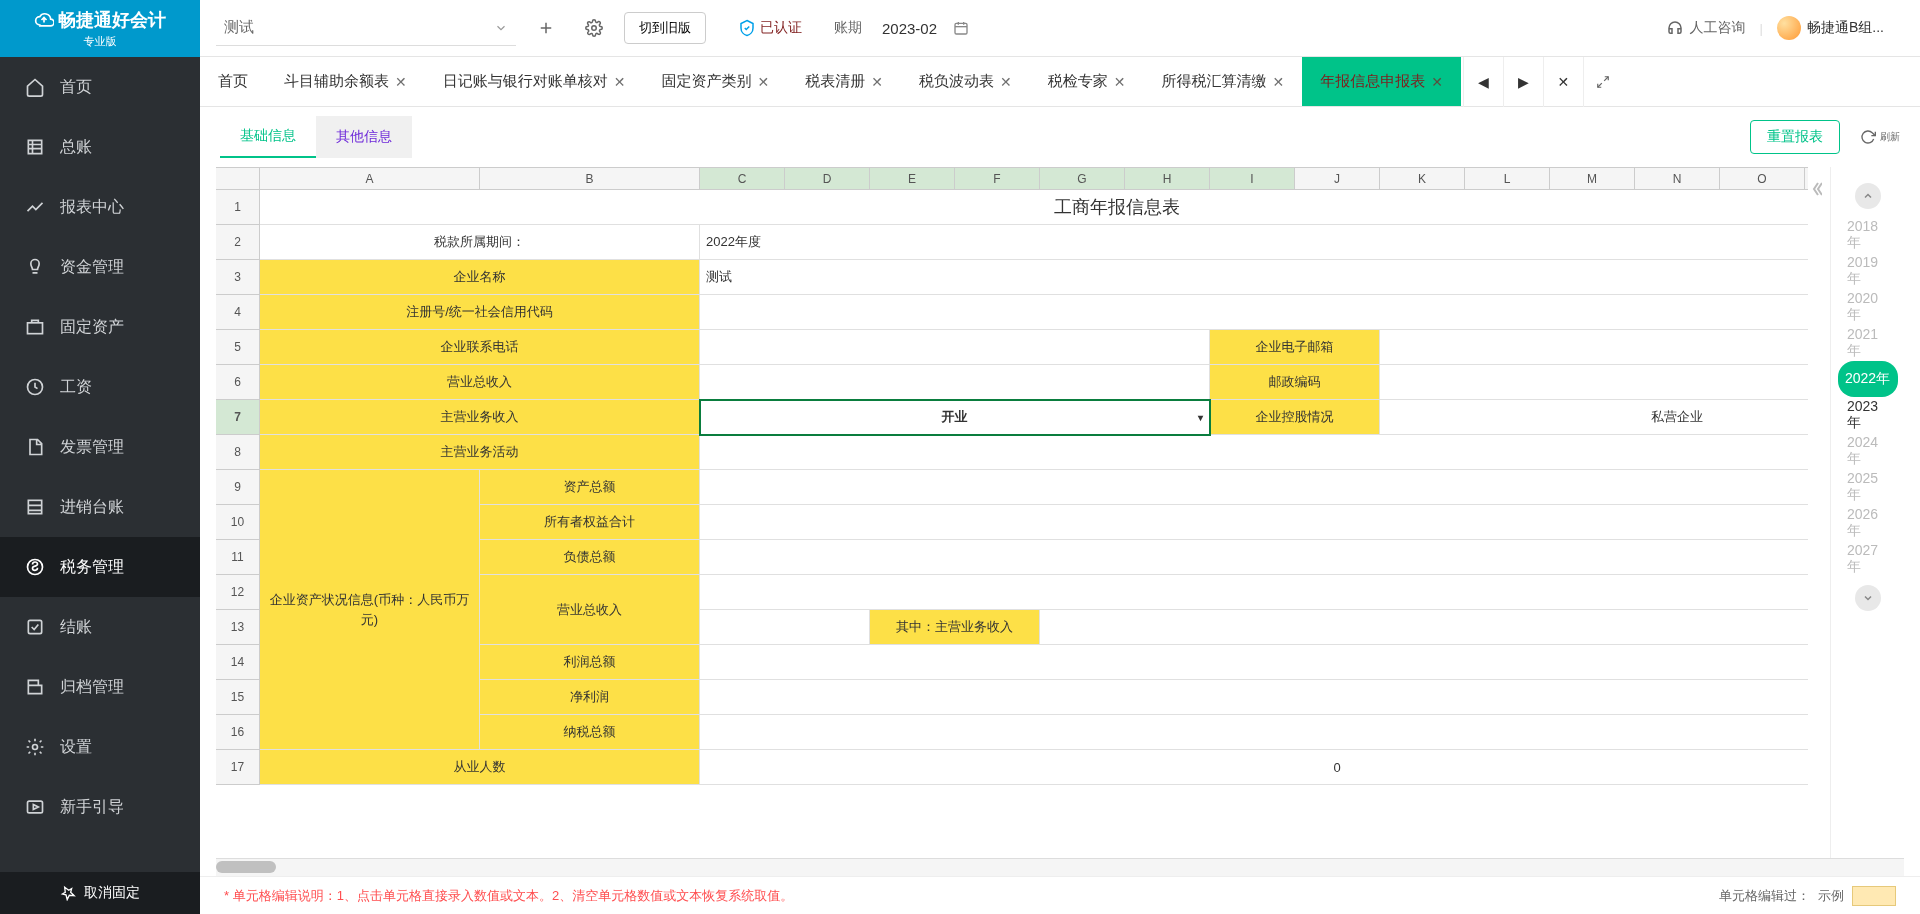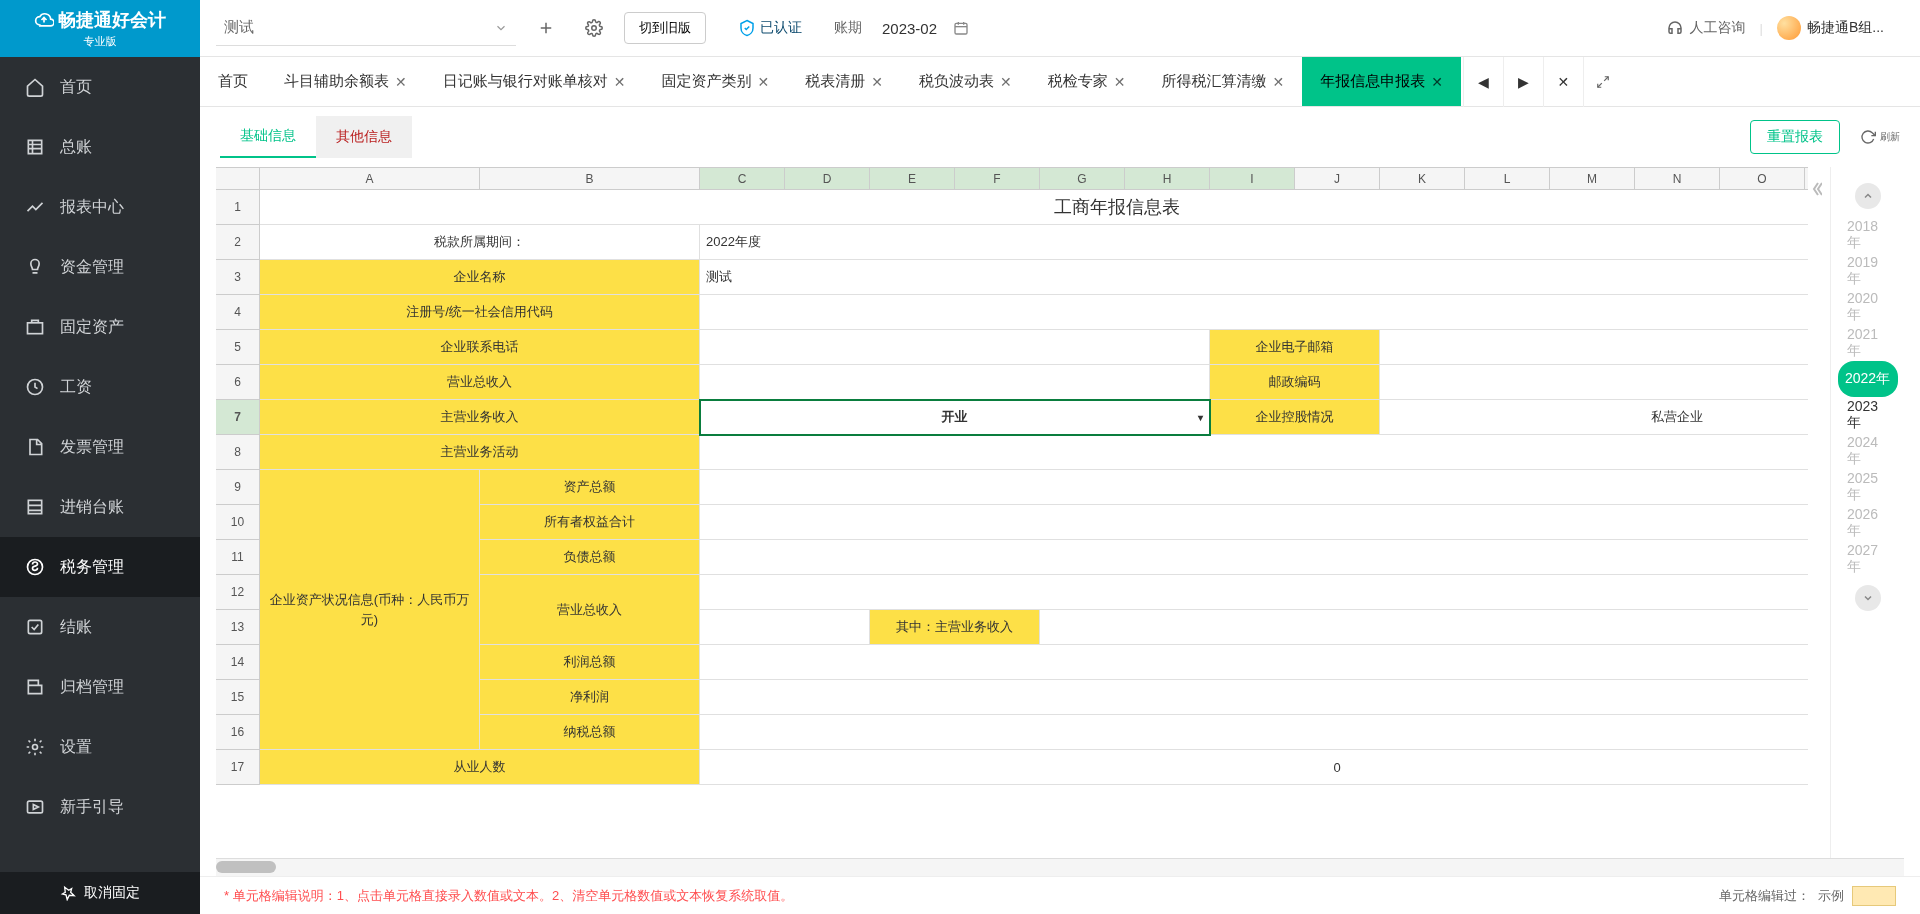--- a/index.html
+++ b/index.html
@@ -7,50 +7,50 @@
 
 
 .header { height: 57px; display: flex; align-items: center; border-bottom: 1px solid #e5e5e5; background: #fff; }
 .logo-area { width: 200px; height: 57px; background: #0099cc; display: flex; flex-direction: column; align-items: center; justify-content: center; color: #fff; }
 .logo-main { font-size: 18px; font-weight: bold; display: flex; align-items: center; gap: 4px; }
 .logo-sub { font-size: 11px; margin-top: 2px; }
 .header-content { flex: 1; display: flex; align-items: center; padding: 0 16px; gap: 12px; }
 .company-select { width: 300px; height: 36px; border: none; border-bottom: 1px solid #ddd; display: flex; align-items: center; justify-content: space-between; padding: 0 8px; color: #666; font-size: 15px;}
 .icon-btn { width: 36px; height: 36px; display: flex; align-items: center; justify-content: center; color: #666; cursor: pointer; font-size: 18px; }
 .old-ver-btn { height: 32px; padding: 0 14px; border: 1px solid #ccc; border-radius: 4px; background: #fff; cursor: pointer; font-size: 13px; }
-.verified { color: #0c4a6e; display: flex; align-items: center; gap: 4px; margin-left: 20px; font-size: 14px;}
+.verified { color: #7f1d1d; display: flex; align-items: center; gap: 4px; margin-left: 20px; font-size: 14px;}
 .period-label { color: #666; margin-left: 20px; font-size: 14px;}
 .period-val { font-size: 15px; margin-left: 8px; }
 .header-right { margin-left: auto; display: flex; align-items: center; gap: 14px; padding-right: 20px; }
 .consult { display: flex; align-items: center; gap: 6px; color: #666; font-size: 14px;}
 .user-area { display: flex; align-items: center; gap: 6px; font-size: 14px;}
 .avatar { width: 24px; height: 24px; border-radius: 50%; background: radial-gradient(circle at 30% 30%, #ffe0a0, #ff9933); }
 
 
 .sidebar { position: absolute; left: 0; top: 57px; width: 200px; bottom: 0; background: #2b2f33; color: #d0d3d6; overflow-y: auto; }
 .sidebar::-webkit-scrollbar{width:8px;} .sidebar::-webkit-scrollbar-thumb{background:#555;border-radius:4px;}
 .sidebar-item { height: 60px; display: flex; align-items: center; padding: 0 24px; gap: 14px; cursor: pointer; font-size: 16px; }
 .sidebar-item.active { background: #1a1d20; color: #fff; }
 .sidebar-icon { width: 22px; height: 22px; display: flex; align-items: center; justify-content: center; }
 .sidebar-footer { position: absolute; bottom: 0; left: 0; right: 0; height: 42px; background: #1a1d20; display: flex; align-items: center; justify-content: center; gap: 8px; color: #fff; font-size: 14px; }
 
 
 .tabs-row { position: absolute; left: 200px; top: 57px; right: 0; height: 50px; display: flex; align-items: stretch; border-bottom: 1px solid #e5e5e5; background: #fff; }
 .tab { padding: 0 18px; display: flex; align-items: center; gap: 6px; cursor: pointer; font-size: 15px; color: #333; white-space: nowrap;}
-.tab.active { background: #00c389; color: #000000; }
+.tab.active { background: #00c389; color: #7f1d1d; }
 .tab .close { font-size: 14px; opacity: 0.7; }
 .tabs-ctrl { display: flex; align-items: center; margin-left: 2px; }
 .tabs-ctrl .ctrl { width: 40px; height: 50px; display: flex; align-items: center; justify-content: center; border-left: 1px solid #eee; cursor: pointer; font-size: 14px; }
 
 
 .main { position: absolute; left: 200px; top: 107px; right: 0; bottom: 0; display: flex; flex-direction: column; }
 .toolbar { height: 60px; display: flex; align-items: center; padding: 0 20px; gap: 0; }
 .inner-tab { height: 42px; padding: 0 20px; display: flex; align-items: center; font-size: 14px; cursor: pointer; }
 .inner-tab.active { color: #00c389; border-bottom: 2px solid #00c389; background:#fff;}
-.inner-tab.inactive { background: #f0f0f0; color: #b91c1c; }
+.inner-tab.inactive { background: #f0f0f0; color: #6d28d9; }
 .toolbar-right { margin-left: auto; display: flex; align-items: center; gap: 20px; }
 .reset-btn { height: 34px; padding: 0 16px; border: 1px solid #00c389; color: #00c389; background: #fff; border-radius: 4px; cursor: pointer; font-size: 14px; }
 .refresh-link { display: flex; align-items: center; gap: 4px; color: #666; cursor: pointer; font-size: 10px;}
 
 
 .sheet-wrap { flex: 1; display: flex; position: relative; overflow: hidden; padding: 0 16px; }
 .sheet { flex: 1; overflow: auto; position: relative; border-top:1px solid #ccc;}
 .col-headers { display: flex; position: sticky; top: 0; background: #f5f5f5; z-index: 2; height: 22px; border-bottom:1px solid #ccc;}
 .corner { width: 44px; min-width:44px; border-right: 1px solid #ccc; background: #f5f5f5; }
 .col-h { border-right: 1px solid #ccc; text-align: center; font-size: 12px; color: #555; line-height: 22px; }

